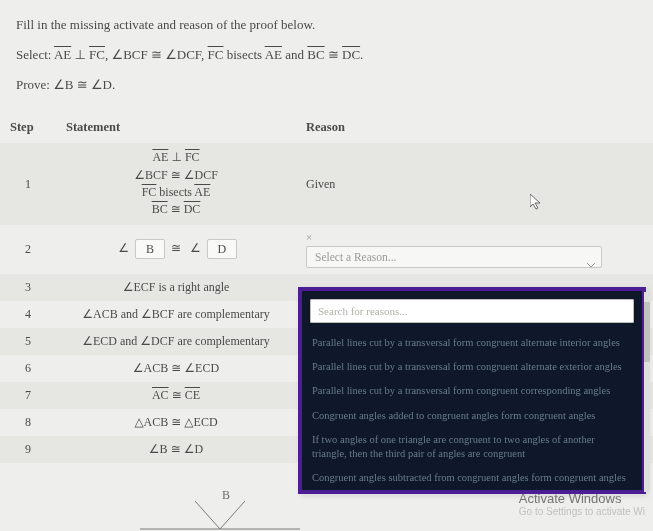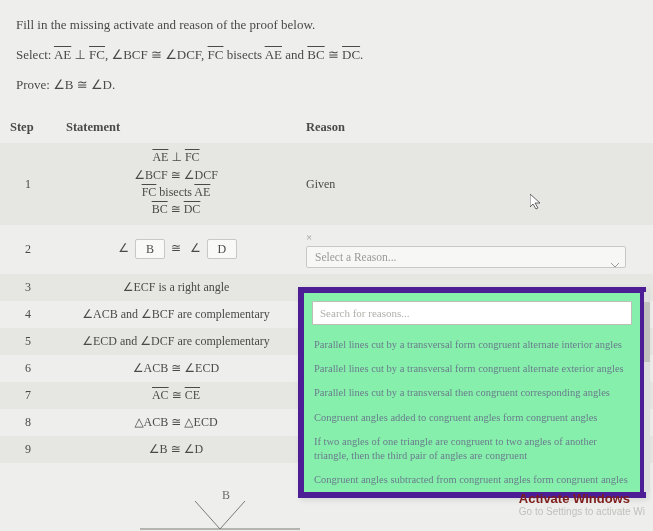--- a/index.html
+++ b/index.html
@@ -37,50 +37,50 @@
     font-size: 12px; padding: 0 6px; border-radius: 2px; vertical-align: middle;
   }
   .sym { margin: 0 3px; }
   .closex {
     display:inline-block; width:14px; height:14px; font-size:11px;
     color:#9a9a96; position: relative; top:-1px; margin-right:4px;
   }
   .select-reason {
     background:#f7f7f5; border:1px solid #c8c8c4; border-radius:2px;
     height:22px; line-height:20px; padding:0 8px; color:#9a9a96;
-    font-size:11.5px; position:relative; width: 320px;
+    font-size:11.5px; position:relative; width: 296px;
   }
   .select-reason .caret {
     position:absolute; right:6px; top:8px;
   }
   .dropdown {
     position:absolute;
     left: 298px; top: 287px;
     width: 348px;
-    background:#86efac;
-    border:6px solid #4c1d95;
+    background:#0f172a;
+    border:4px solid #4c1d95;
     box-shadow: 2px 2px 6px rgba(0,0,0,0.1);
     z-index: 10;
     font-size: 11px;
   }
   .dropdown .search {
     margin:8px; padding:5px 7px; border:1px solid #bdbdb8;
     color:#b0b0aa; font-size:11px; background:#fff; border-radius:1px;
   }
   .dropdown .opts { max-height: 210px; overflow:hidden; }
   .dropdown .opt {
     padding:5px 10px; color:#6a7c8c; font-size:10.5px; line-height:1.35;
     cursor:pointer;
   }
   .watermark {
     position:absolute; right:8px; bottom:14px; color:#b9b9b4;
     font-family: 'Segoe UI', Arial, sans-serif; font-size:12px;
     text-align:left; z-index:20; pointer-events:none;
   }
-  .watermark .t1 { font-size:13px; color:#7f1d1d;font-weight:bold; }
+  .watermark .t1 { font-size:13px; color:#737373; }
   .watermark .t2 { font-size:10px; color:#c0c0bc; }
   .cursor-ptr {
     position:absolute; left:530px; top:194px; z-index:5; color:#555;
     font-size:13px; pointer-events:none;
   }
   .diagram {
     position:absolute; left:140px; bottom:0; font-size:12px; z-index:2;
     color:#6b6b68;
   }
   .diagram svg { display:block; }
@@ -209,21 +209,21 @@
   </tr>
 </tbody>
     </table>
 </div>
 
 <div class="dropdown">
   <div class="search">Search for reasons...</div>
   <div class="opts">
     <div class="opt">Parallel lines cut by a transversal form congruent alternate interior angles</div>
     <div class="opt">Parallel lines cut by a transversal form congruent alternate exterior angles</div>
-    <div class="opt">Parallel lines cut by a transversal then congruent corresponding angles</div>
+    <div class="opt">Parallel lines cut by a transversal form congruent corresponding angles</div>
     <div class="opt">Congruent angles added to congruent angles form congruent angles</div>
     <div class="opt">If two angles of one triangle are congruent to two angles of another triangle, then the third pair of angles are congruent</div>
     <div class="opt">Congruent angles subtracted from congruent angles form congruent angles</div>
   </div>
 </div>
 <div class="scrollbar-stub"></div>
 <div class="scrollbar-thumb"></div>
 
 <div class="diagram">
   <span style="position:relative; left:82px; top:2px;">B</span>

